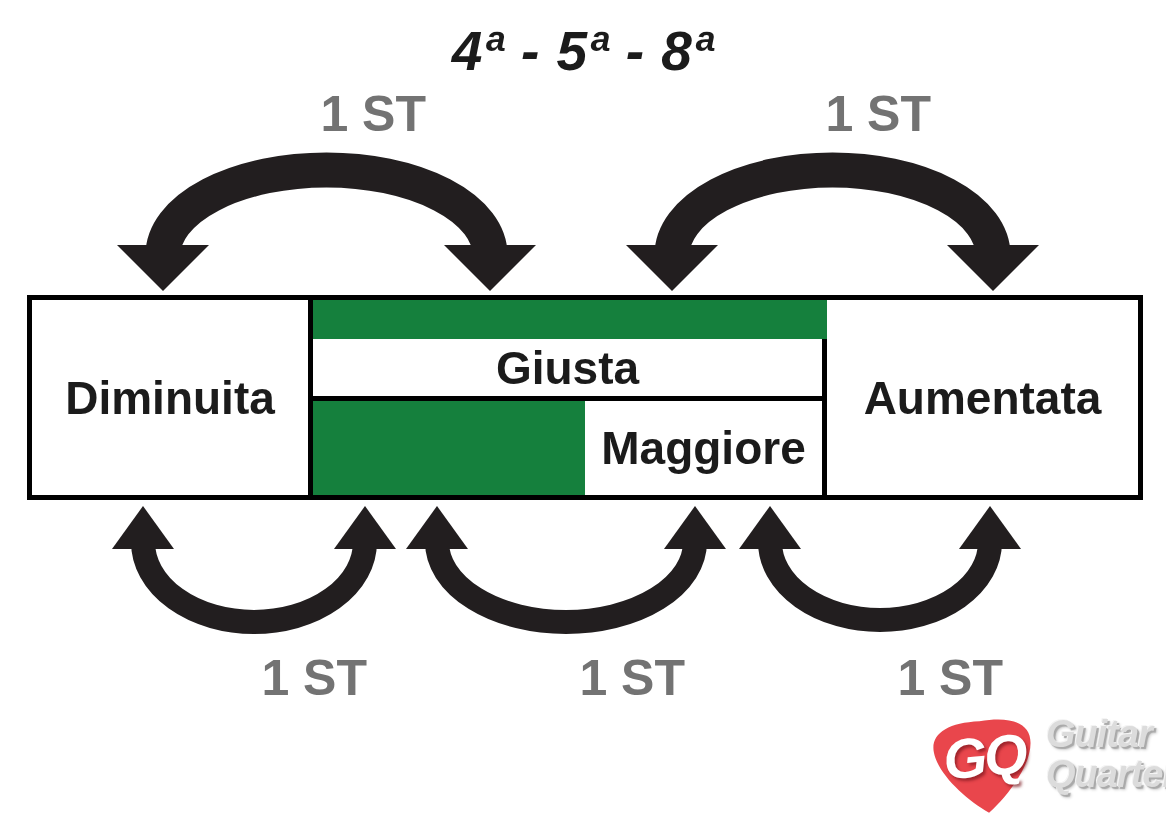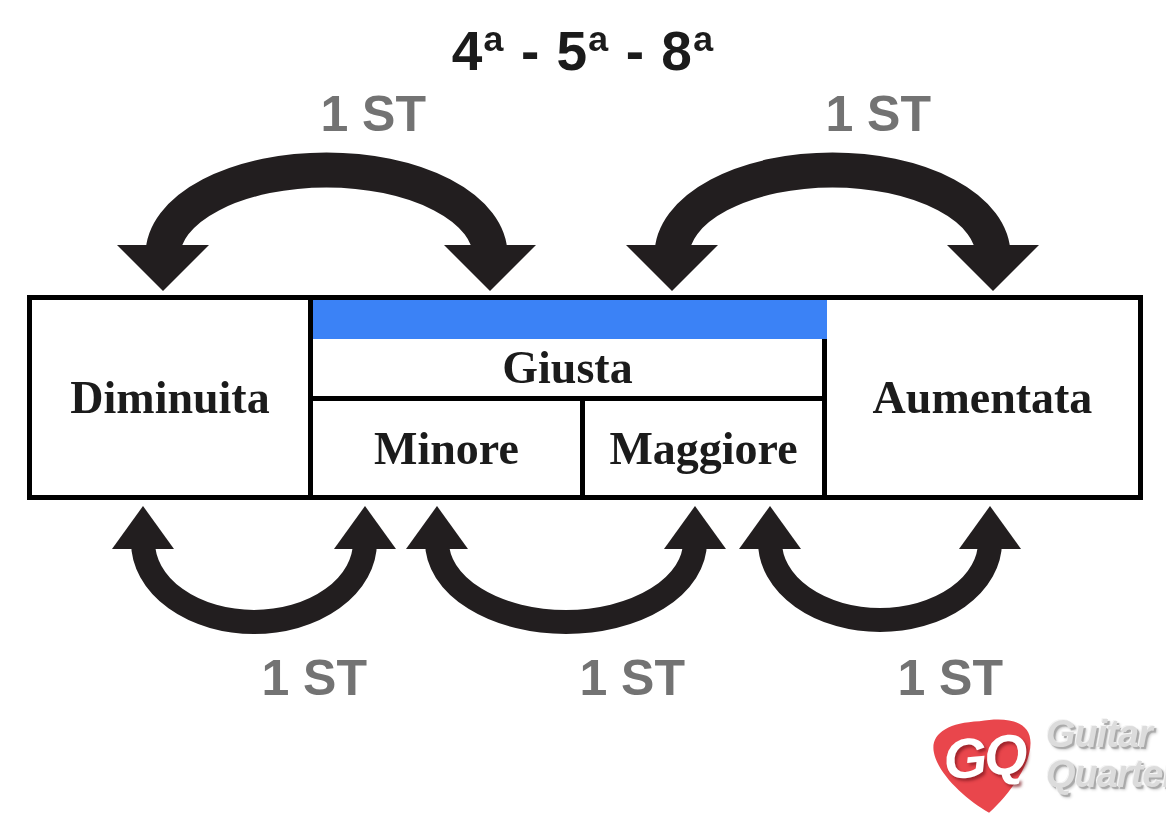--- a/index.html
+++ b/index.html
@@ -2,40 +2,40 @@
 <html><head>
 <meta charset="utf-8">
 <style>
   html,body{margin:0;padding:0;background:#ffffff;}
   .canvas{
     position:relative;width:1166px;height:819px;background:#ffffff;overflow:hidden;
     font-family:"Liberation Sans","DejaVu Sans",sans-serif;color:#221e1f;
   }
   .heading{
     position:absolute;left:0;width:1166px;text-align:center;
-    font-weight:bold;font-size:55px;line-height:58px;letter-spacing:1px;color:#1b1b1b;
+    font-weight:bold;font-size:55px;line-height:58px;letter-spacing:1px;color:#1b1b1b;font-style:italic;
   }
   .heading.top{top:22px;}
   .heading.bottom{top:726px;}
   .st-label{
     position:absolute;width:200px;text-align:right;
     font-weight:bold;font-size:50px;line-height:52px;color:#737373;
   }
   .st-tl{left:226px;top:88px;}
   .st-tr{left:731px;top:88px;}
   .st-bl{left:167px;top:652px;}
   .st-bm{left:485px;top:652px;}
   .st-br{left:803px;top:652px;}
   .arrows{position:absolute;left:0;top:0;width:1166px;height:819px;pointer-events:none;}
   .arrows path{fill:none;stroke:#221e1f;}
   .arrows polygon{fill:#221e1f;stroke:none;}
   .qtable{
     position:absolute;left:27px;top:295px;width:1116px;height:205px;
-    box-sizing:border-box;border:5px solid #000000;background:#3b82f6;
-    display:grid;grid-template-columns:281px 272px 242px 1fr;grid-template-rows:101px 1fr;font-family:Liberation Serif, serif;
+    box-sizing:border-box;border:5px solid #000000;background:#15803d;
+    display:grid;grid-template-columns:281px 272px 242px 1fr;grid-template-rows:101px 1fr;
   }
   .cell{
     box-sizing:border-box;display:flex;align-items:center;justify-content:center;
     font-weight:bold;font-size:46px;color:#1b1b1b;background:#ffffff;
   }
   .cell-diminuita{grid-column:1;grid-row:1 / 3;border-right:5px solid #000;}
   .cell-giusta{grid-column:2 / 4;grid-row:1;border-right:5px solid #000;border-bottom:5px solid #000;margin-top:39px;}
   .cell-minore{grid-column:2;grid-row:2;border-right:5px solid #000;}
   .cell-maggiore{grid-column:3;grid-row:2;border-right:5px solid #000;}
   .cell-aumentata{grid-column:4;grid-row:1 / 3;}
@@ -88,21 +88,20 @@
     <g>
       <path d="M 770 542 A 110 78 0 0 0 990 542" stroke-width="24"></path>
       <polygon points="739,549 801,549 770,506"></polygon>
       <polygon points="959,549 1021,549 990,506"></polygon>
     </g>
   </svg>
 
   <div class="qtable">
     <div class="cell cell-diminuita">Diminuita</div>
     <div class="cell cell-giusta">Giusta</div>
-    <div class="cell cell-minore">Minore</div>
     <div class="cell cell-maggiore">Maggiore</div>
     <div class="cell cell-aumentata">Aumentata</div>
   </div>
 
   <div class="st-label st-bl">1 ST</div>
   <div class="st-label st-bm">1 ST</div>
   <div class="st-label st-br">1 ST</div>
 
 
   <div class="logo">

